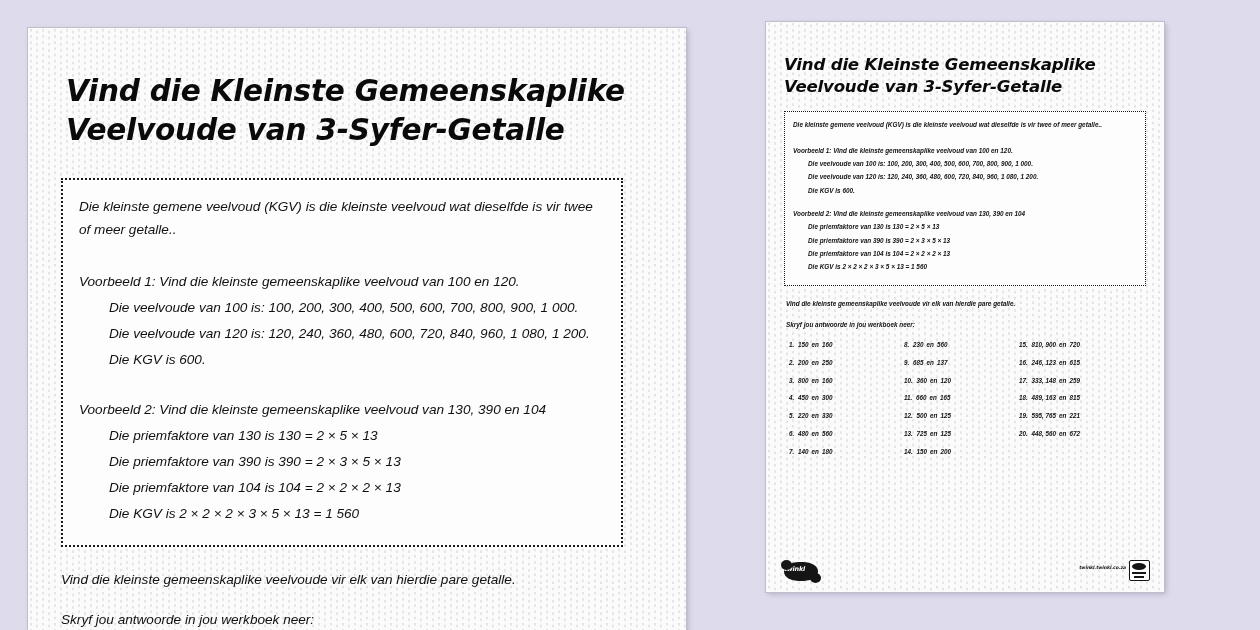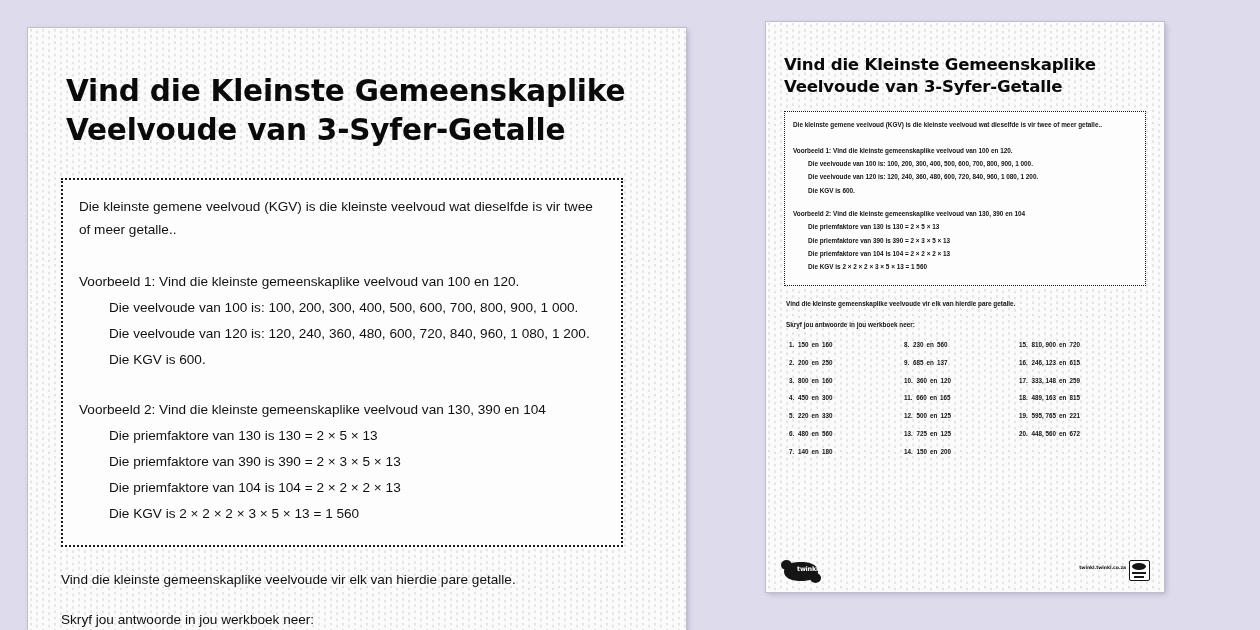--- a/index.html
+++ b/index.html
@@ -18,20 +18,21 @@
   
   .paper {
     position: absolute;
     background-color: #fbfbfb;
     background-image:
       radial-gradient(circle at 3px 2.2px, rgba(0,0,0,0.085) 1.1px, rgba(0,0,0,0) 1.3px),
       radial-gradient(circle at 9px 4.0px, rgba(0,0,0,0.085) 1.1px, rgba(0,0,0,0) 1.3px);
     background-size: 12px 6.2px, 12px 6.2px;
     box-shadow: 0 0 0 1px #bfbfc9, 2px 2px 5px rgba(60,60,90,0.28);
     overflow: hidden;
+    font-style: italic;
   }
 
   
   #page-left {
     left: 28px;
     top: 28px;
     width: 658px;
     height: 632px;
   }
   #page-left .title {
@@ -181,21 +182,21 @@
     top: 2px;
     width: 34px;
     height: 19px;
     background: #151515;
     border-radius: 50% 50% 50% 50% / 60% 60% 60% 60%;
     color: #fff;
     font-family: "DejaVu Sans", sans-serif;
     font-weight: 700;
     font-size: 6.4px;
     line-height: 15px;
-    text-align: right;
+    text-align: left;
     letter-spacing: -0.2px;
   }
   .twinkl-logo::before,
   .twinkl-logo::after {
     content: "";
     position: absolute;
     background: #151515;
     border-radius: 50%;
   }
   .twinkl-logo::before { width: 11px; height: 10px; left: -3px; top: -2px; }

